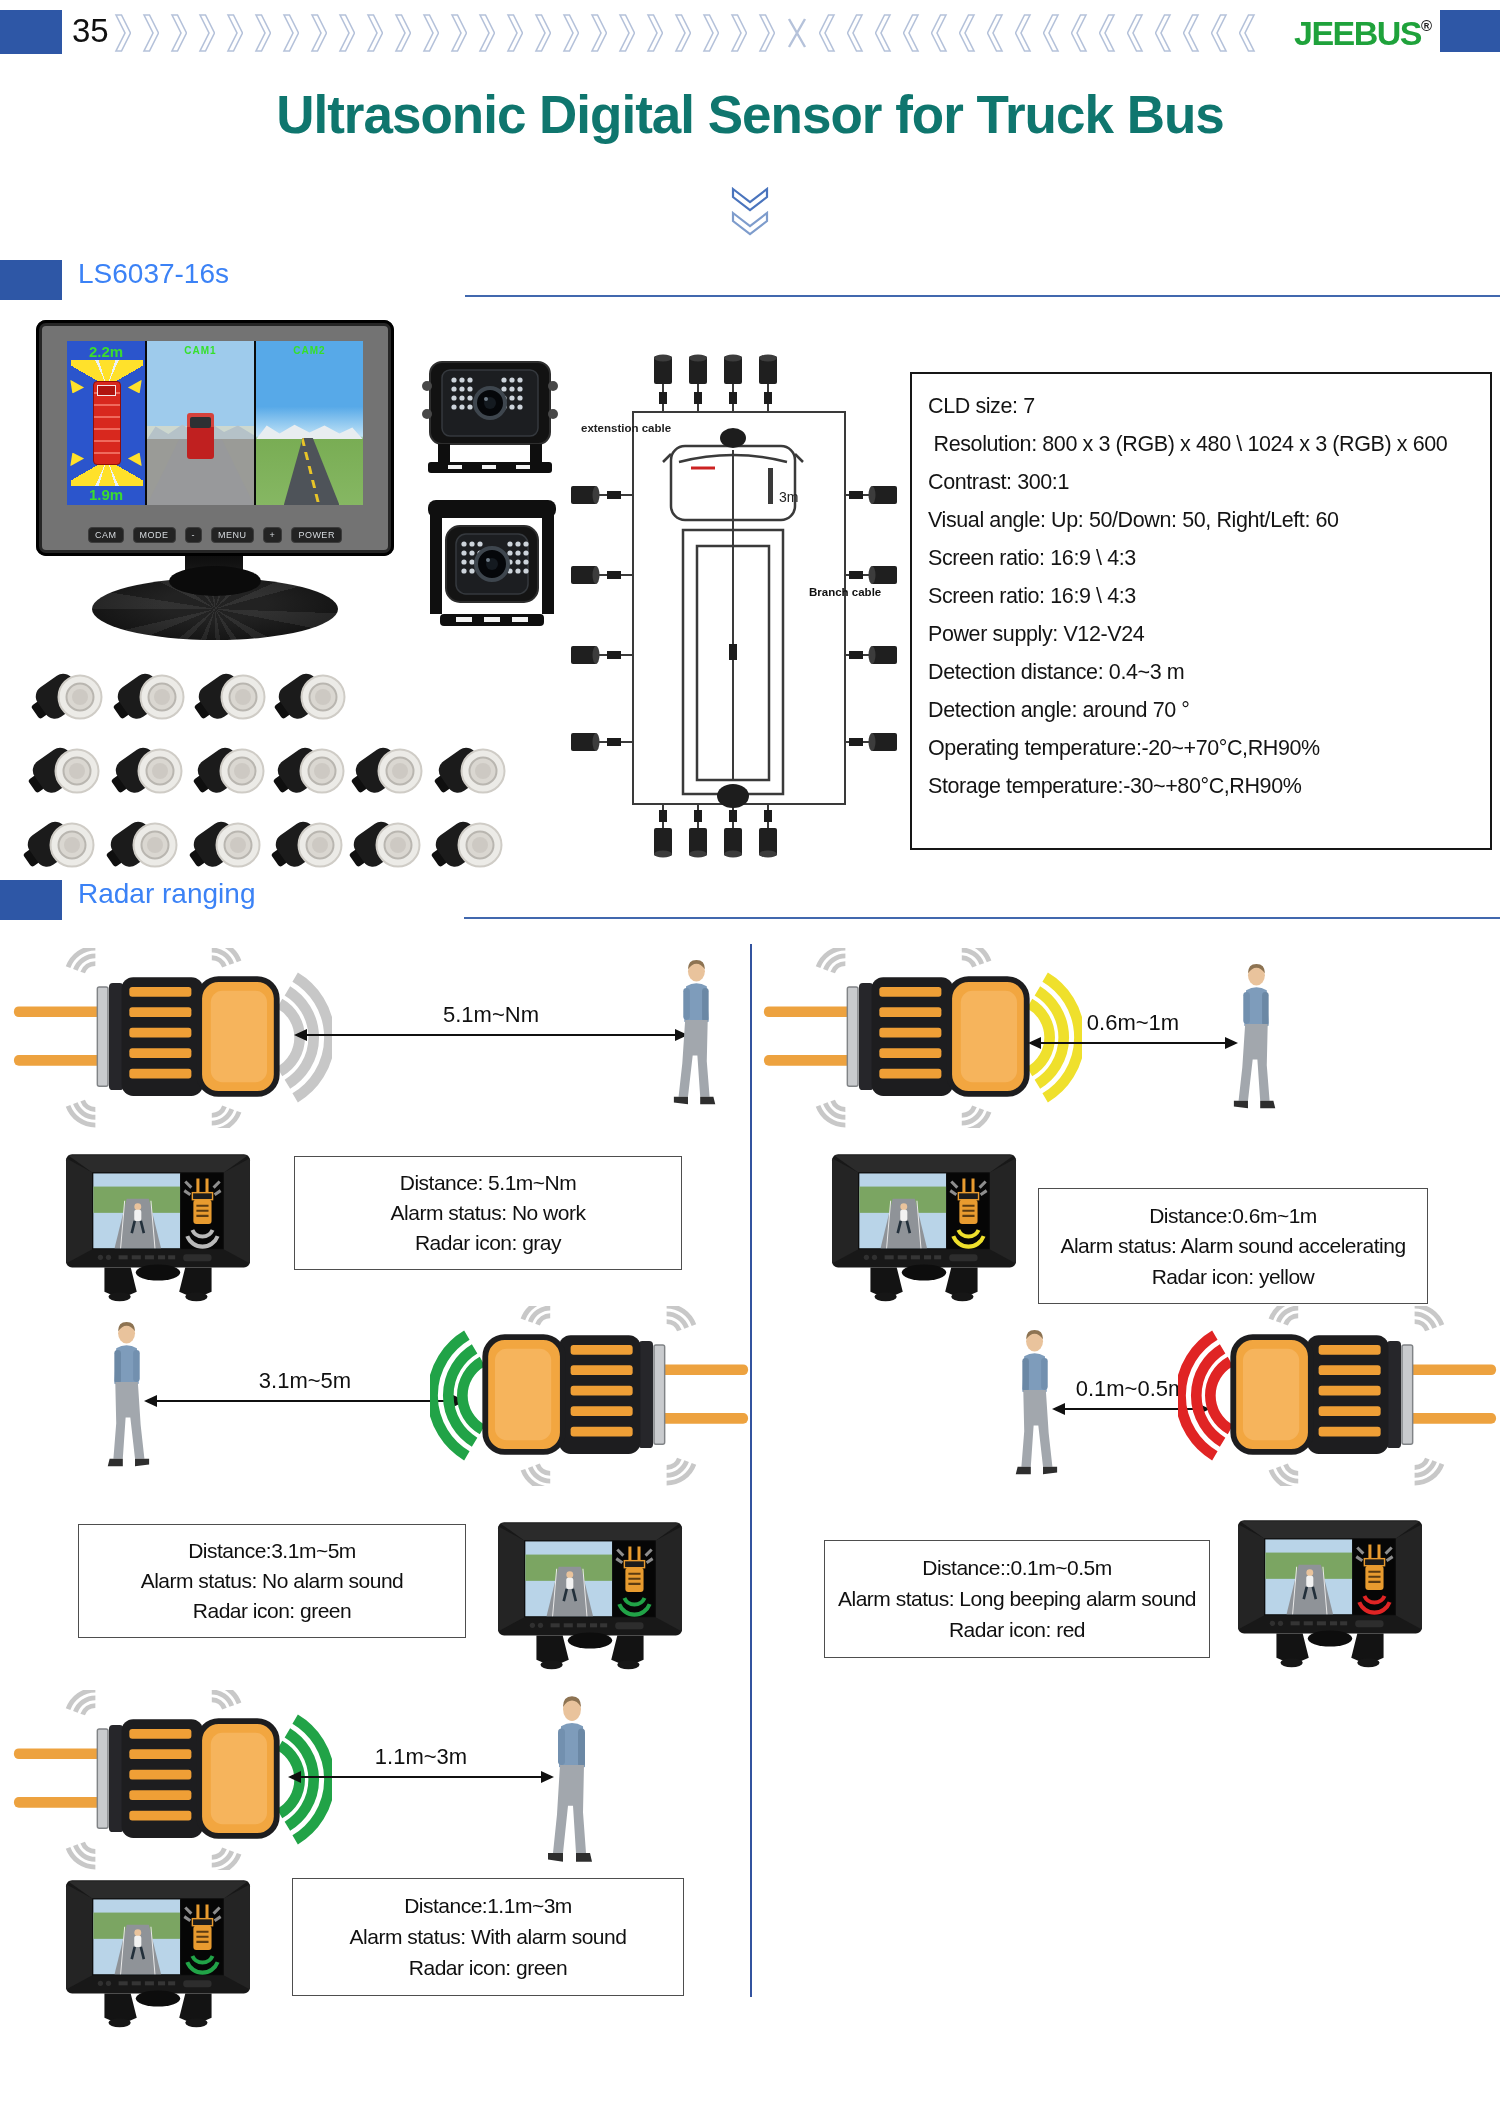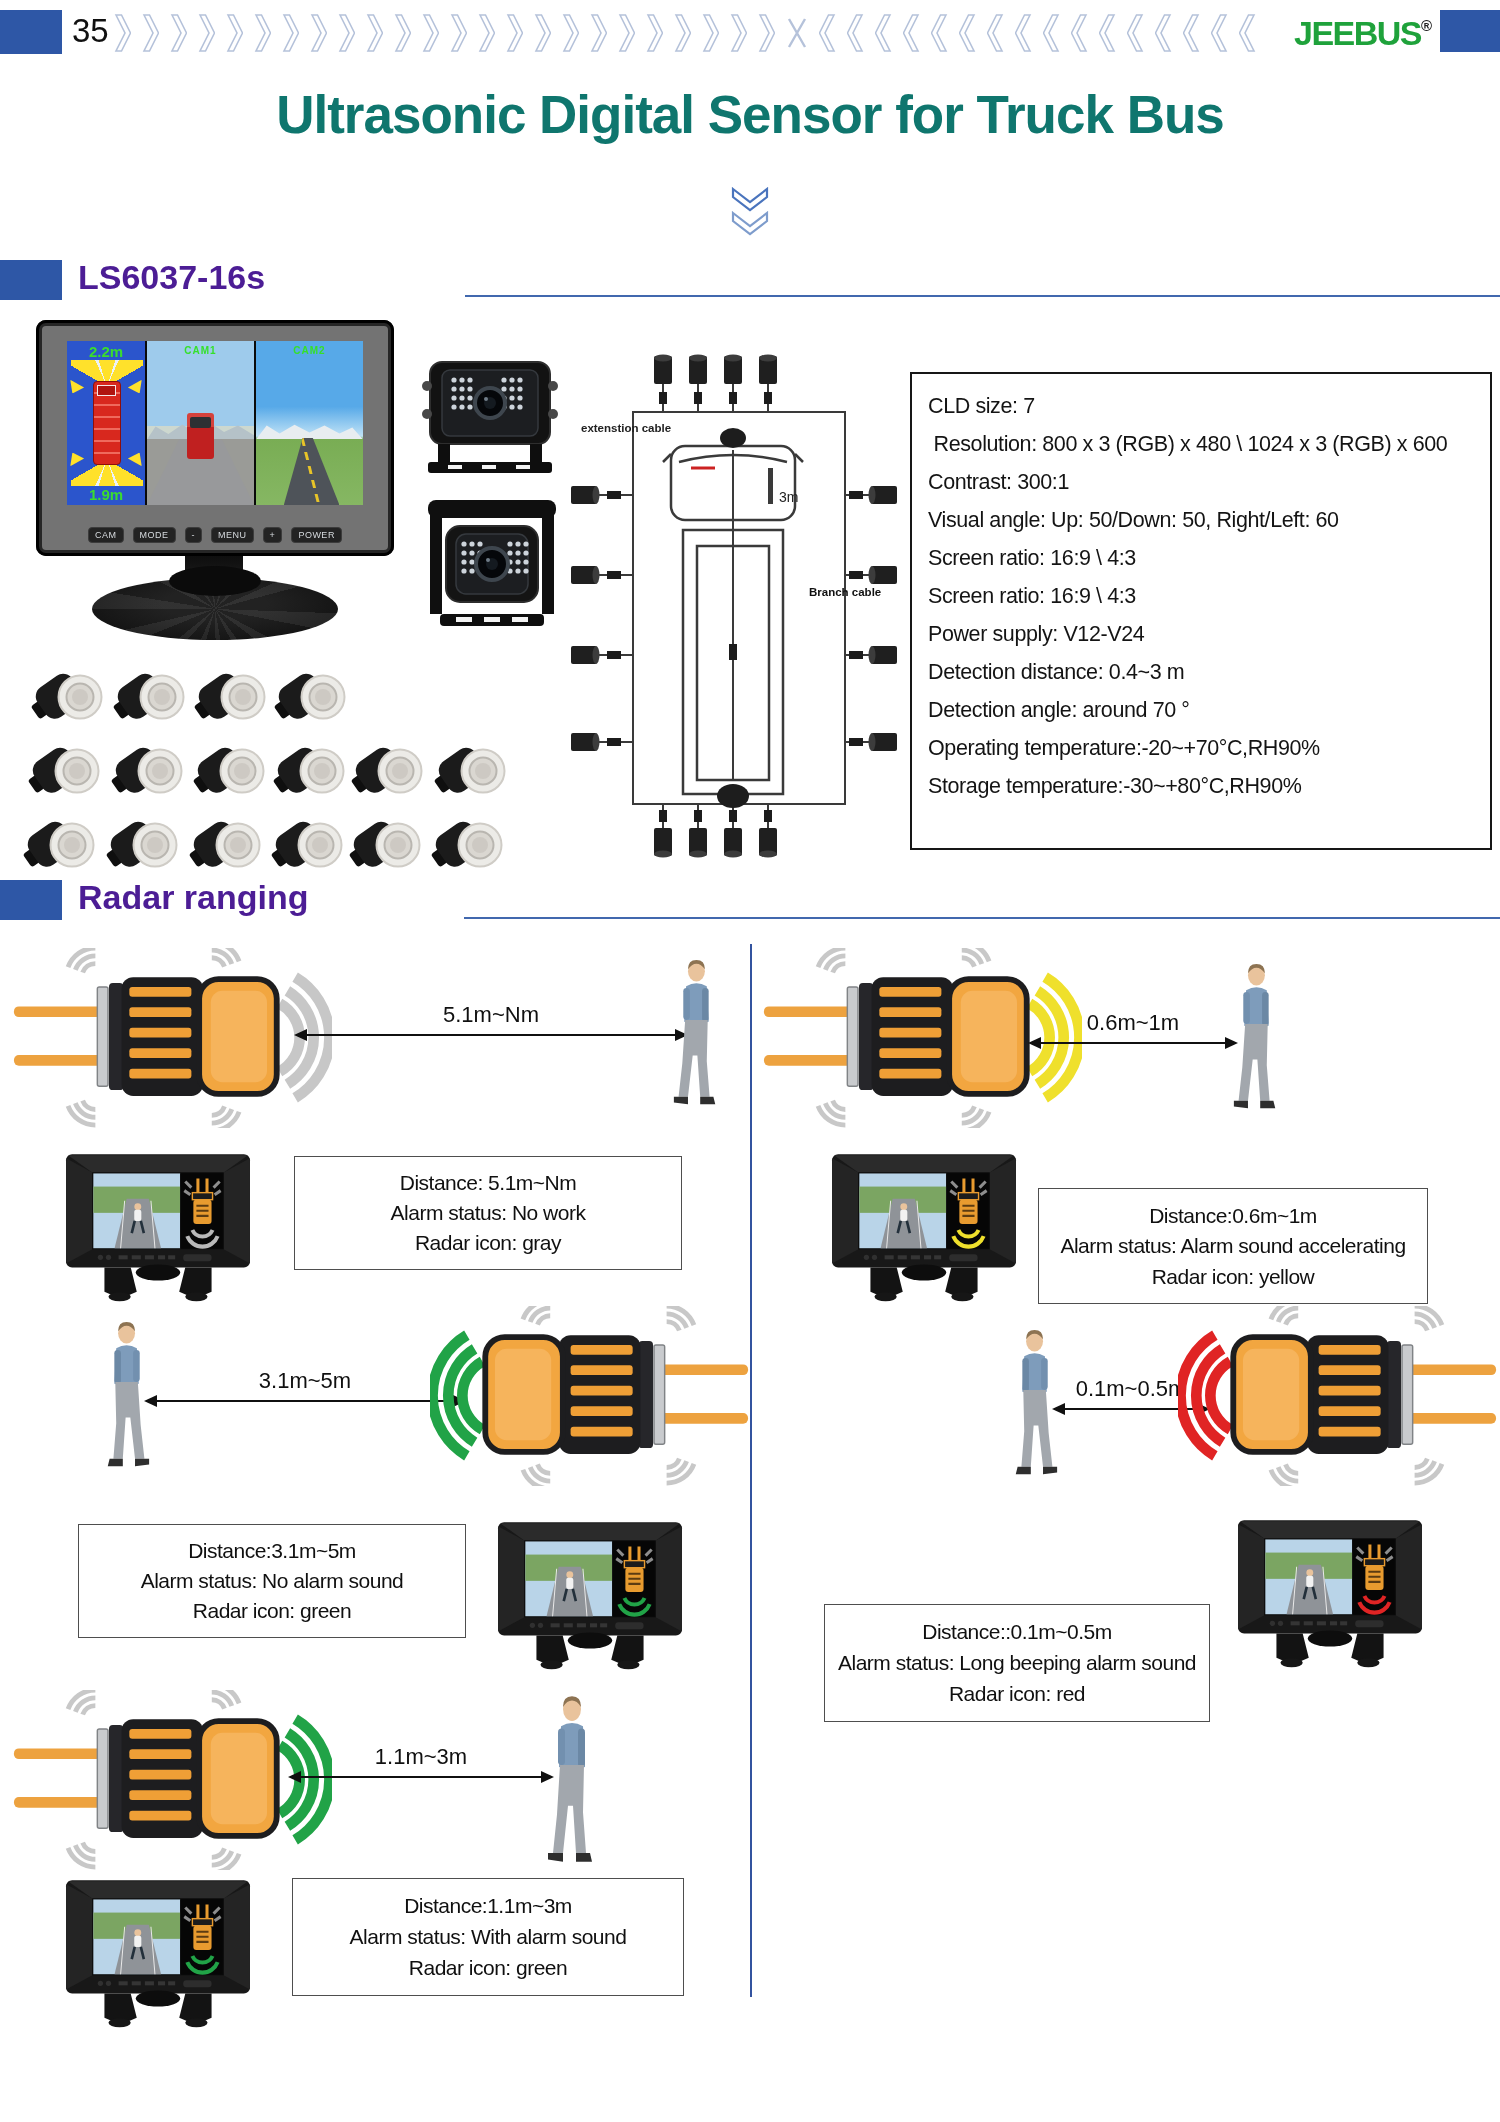--- a/index.html
+++ b/index.html
@@ -15,21 +15,21 @@
   .hdr-logo{position:absolute;left:1294px;top:14px;font-size:34px;font-weight:bold;color:#1fa23b;letter-spacing:-1.5px;white-space:nowrap}
   .hdr-logo sup{font-size:15px;color:#222;letter-spacing:0;vertical-align:14px}
   .hdr-rect{position:absolute;left:1440px;top:10px;width:60px;height:42px;background:#2e57a6}
 
   
   .title{position:absolute;left:0;right:0;top:84px;text-align:center;font-size:53px;font-weight:bold;color:#0f766e;letter-spacing:-1px}
   .title-chev{position:absolute;left:729px;top:186px;width:42px;height:52px}
 
   
   .sec-rect{position:absolute;width:62px;height:40px;background:#2e57a6}
-  .sec-title{position:absolute;font-size:34px;color:#4c1d95;font-weight:700;white-space:nowrap}
+  .sec-title{position:absolute;font-size:28px;color:#3b82f6;font-weight:400;white-space:nowrap}
   .sec-line{position:absolute;height:2px;background:#4168ae;right:0}
   #model-rect{left:0;top:260px}
   #model-title{left:78px;top:258px}
   #model-line{left:465px;top:295px}
   #radar-rect{left:0;top:880px}
   #radar-title{left:78px;top:878px}
   #radar-line{left:464px;top:917px}
 
   
   .big-monitor{position:absolute;left:36px;top:320px;width:358px;height:322px}
@@ -98,21 +98,21 @@
   .a2{left:1030px;top:1042px;width:206px}
   .a3{left:146px;top:1400px;width:318px}
   .a4{left:1054px;top:1408px;width:154px}
   .a5{left:290px;top:1776px;width:262px}
   .mini{position:absolute;width:192px;height:154px}
   .m1{left:62px;top:1150px}.m2{left:828px;top:1150px}.m3{left:494px;top:1518px}.m4{left:1234px;top:1516px}.m5{left:62px;top:1876px}
   .ibox{position:absolute;border:1px solid #4e4e4e;background:#fff;display:flex;flex-direction:column;justify-content:space-evenly;text-align:center;font-size:21px;color:#101010;letter-spacing:-.5px;padding:8px 4px}
   .b1{left:294px;top:1156px;width:388px;height:114px}
   .b2{left:1038px;top:1188px;width:390px;height:116px}
   .b3{left:78px;top:1524px;width:388px;height:114px}
-  .b4{left:824px;top:1604px;width:386px;height:118px}
+  .b4{left:824px;top:1540px;width:386px;height:118px}
   .b5{left:292px;top:1878px;width:392px;height:118px}
 </style>
 </head>
 <body>
 
 <div class="page">
 
   <div class="hdr-sq"></div>
   <div class="hdr-num">35</div>
   <div class="hdr-chevrons">

